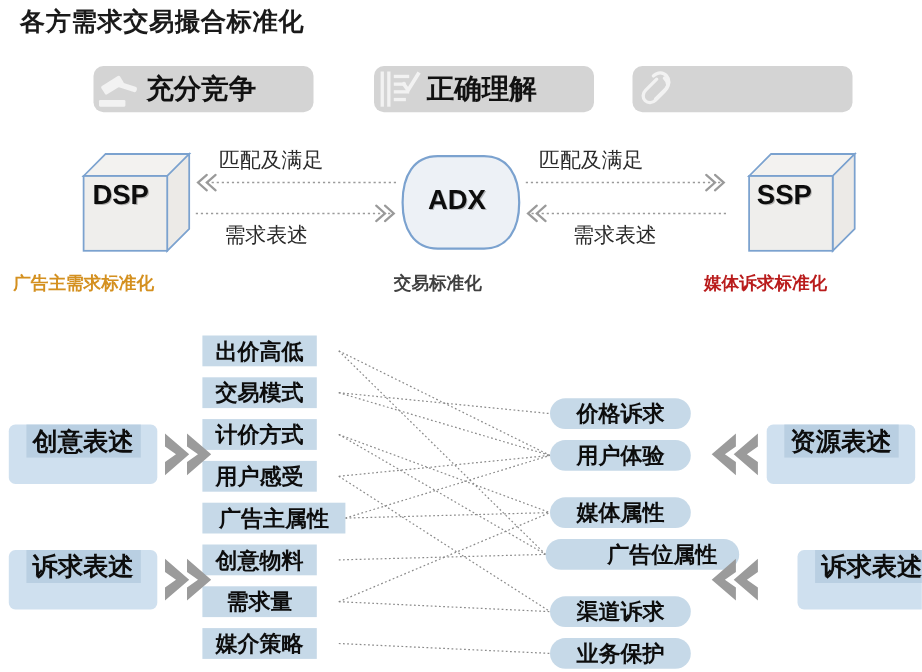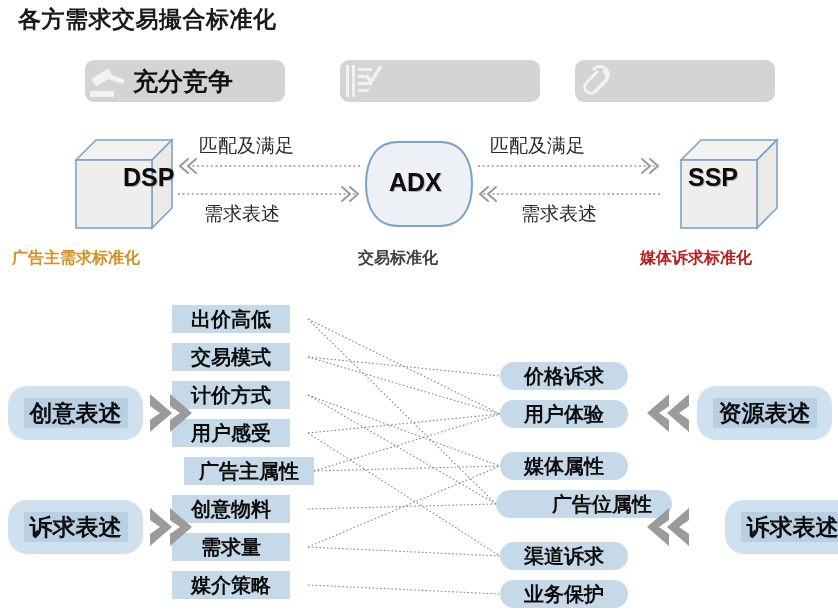--- a/index.html
+++ b/index.html
@@ -53,29 +53,29 @@
   
   #matrix{position:absolute;left:0;top:290px;width:838px;height:321px;}
 
   .chip{
     position:absolute;height:28px;
     background:#c6d9e8;
     display:flex;align-items:center;justify-content:center;
     font-size:20px;font-weight:bold;color:#0d0d0d;
     white-space:nowrap;z-index:3;
   }
-  .chip.left{left:172px;width:118px;}
+  .chip.left{left:184px;width:104px;}
   .chip.left.wide{left:184px;width:130px;}
   .chip.right{left:500px;width:128px;border-radius:14px;}
   .chip.right.wide{left:496px;width:140px;}
 
   .group-label{
     position:absolute;height:54px;width:135px;
-    background:#cfe0ef;border-radius:19px;
-    display:flex;align-items:center;justify-content:center;z-index:4;
+    background:#cfe0ef;border-radius:6px;
+    display:flex;align-items:flex-start;justify-content:center;z-index:4;
   }
   .group-label .gl-text{
     background:#b9cfe2;
     font-size:23px;font-weight:bold;color:#0d0d0d;
     padding:2px 6px;white-space:nowrap;line-height:1.15;
   }
   .chev{position:absolute;width:52px;height:46px;z-index:4;}
 
   svg.links{position:absolute;left:0;top:0;width:838px;height:321px;z-index:1;}
   svg.links line{stroke:#8a8a8a;stroke-width:1.1;stroke-dasharray:1.6 2.2;}
@@ -105,20 +105,21 @@
         <rect x="2" y="2" width="3" height="32"></rect>
         <rect x="8" y="2" width="3" height="32"></rect>
         <rect x="14" y="5" width="14" height="3"></rect>
         <rect x="14" y="12" width="11" height="3"></rect>
         <rect x="14" y="19" width="14" height="3"></rect>
         <rect x="14" y="26" width="11" height="3"></rect>
       </g>
       <path d="M22 12 L27 19 L37 3" stroke="#f2f2f2" stroke-width="3.4" fill="none"></path>
     </svg>
   </span>
+  <span class="b-label">正确理解</span>
 </div>
 
 <div class="badge" id="badge-2" style="left: 575px; width: 200px;">
   <span class="b-icon">
     <svg width="36" height="36" viewBox="0 0 36 36">
       <path d="M23 8 C27 12 27 16 23 20 L15 28 C12 31 8 31 5.5 28.5 C3 26 3 22 6 19 L16 9" stroke="#f2f2f2" stroke-width="3" fill="none" stroke-linecap="round"></path>
       <path d="M13 6 C17 2 22 2.5 25 6 C28 9.5 28 14 24 18 L15 27" stroke="#f2f2f2" stroke-width="3" fill="none" stroke-linecap="round"></path>
     </svg>
   </span>
 </div>
@@ -151,21 +152,21 @@
     </g>
 
     <g stroke="#9a9a9a" stroke-width="2" fill="none" stroke-linecap="round">
       <path d="M188,41 L180,48 L188,55 M196,41 L188,48 L196,55"></path>
       <path d="M350,69 L358,76 L350,83 M342,69 L350,76 L342,83"></path>
       <path d="M650,41 L658,48 L650,55 M642,41 L650,48 L642,55"></path>
       <path d="M488,69 L480,76 L488,83 M496,69 L488,76 L496,83"></path>
     </g>
   </svg>
 
-  <div class="node-text" style="left:84px;top:45px;margin-left:39px;">DSP</div>
+  <div class="node-text" style="left:84px;top:45px;">DSP</div>
   <div class="node-text" style="left:389px;top:50px;">ADX</div>
   <div class="node-text" style="left:688px;top:45px;">SSP</div>
 
   <div class="edge-label" style="left:199px;top:15px;">匹配及满足</div>
   <div class="edge-label" style="left:204px;top:83px;">需求表述</div>
   <div class="edge-label" style="left:490px;top:15px;">匹配及满足</div>
   <div class="edge-label" style="left:521px;top:83px;">需求表述</div>
 </div>
 
 <div class="std-caption" id="cap-0" style="left: 12px; color: rgb(212, 144, 31);">广告主需求标准化</div>

